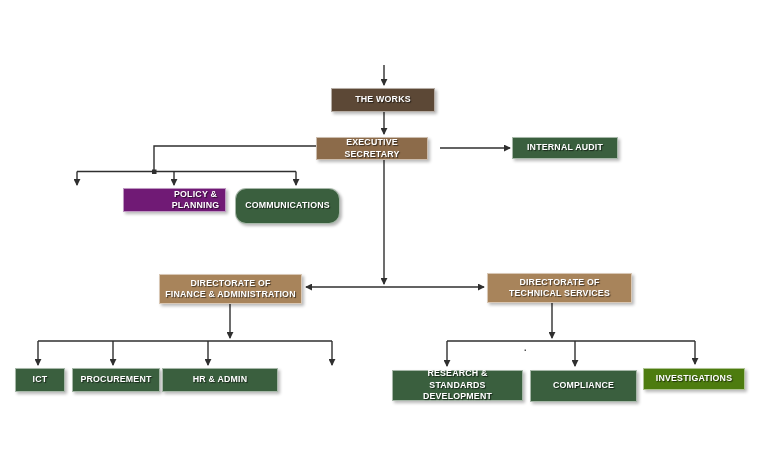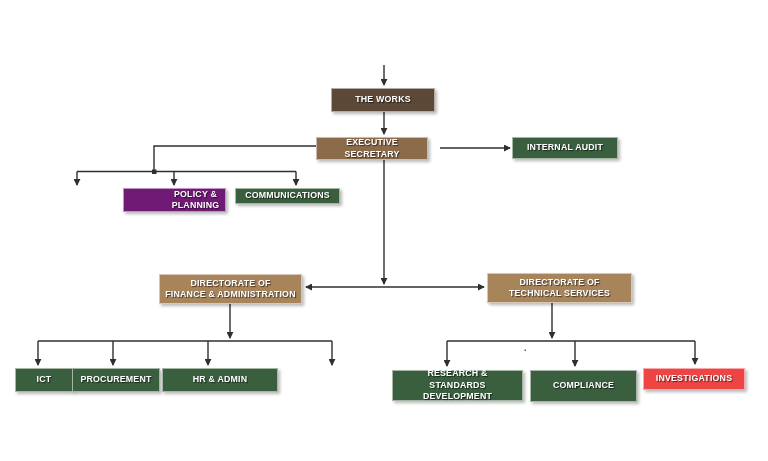--- a/index.html
+++ b/index.html
@@ -90,36 +90,36 @@
 
   <div class="node" style="left: 331px; top: 88px; width: 104px; height: 24px; background-color: rgb(92, 72, 54);">THE WORKS</div>
 
   <div class="node" style="left: 316px; top: 137px; width: 112px; height: 23px; background-color: rgb(140, 107, 74);">EXECUTIVE SECRETARY</div>
 
   <div class="node" style="left: 512px; top: 137px; width: 106px; height: 22px; background-color: rgb(58, 95, 62);">INTERNAL AUDIT</div>
 
 
   <div class="node" style="left: 123px; top: 188px; width: 103px; height: 24px; background-color: #701a75; padding-left: 44px;">POLICY &amp; PLANNING</div>
 
-  <div class="node" style="left: 235px; top: 188px; width: 105px; height: 16px; background-color: rgb(58, 95, 62);">COMMUNICATIONS</div>
+  <div class="node" style="left: 235px; top: 188px; width: 105px; height: 36px; background-color: rgb(58, 95, 62); border-radius: 11px;">COMMUNICATIONS</div>
 
   <div class="node" style="left: 159px; top: 274px; width: 143px; height: 30px; background-color: rgb(168, 132, 91);">DIRECTORATE OF
 FINANCE &amp; ADMINISTRATION</div>
 
   <div class="node" style="left: 487px; top: 273px; width: 145px; height: 30px; background-color: rgb(168, 132, 91);">DIRECTORATE OF
 TECHNICAL SERVICES</div>
 
-  <div class="node" style="left: 15px; top: 368px; width: 58px; height: 24px; background-color: rgb(58, 95, 62);">ICT</div>
+  <div class="node" style="left: 15px; top: 368px; width: 50px; height: 24px; background-color: rgb(58, 95, 62);">ICT</div>
 
   <div class="node" style="left: 72px; top: 368px; width: 88px; height: 24px; background-color: rgb(58, 95, 62);">PROCUREMENT</div>
 
   <div class="node" style="left: 162px; top: 368px; width: 116px; height: 24px; background-color: rgb(58, 95, 62);">HR &amp; ADMIN</div>
 
 
   <div class="node" style="left: 392px; top: 370px; width: 131px; height: 31px; background-color: rgb(58, 95, 62);">RESEARCH &amp;
 STANDARDS DEVELOPMENT</div>
 
   <div class="node" style="left: 530px; top: 370px; width: 107px; height: 32px; background-color: rgb(58, 95, 62);">COMPLIANCE</div>
 
-  <div class="node" style="left: 643px; top: 368px; width: 102px; height: 22px; background-color: #ef4444;">INVESTIGATIONS</div>
+  <div class="node" style="left: 643px; top: 368px; width: 102px; height: 22px; background-color: #4d7c0f;">INVESTIGATIONS</div>
 
   <span class="stray">.</span>
 </div>
 
 </body></html>

